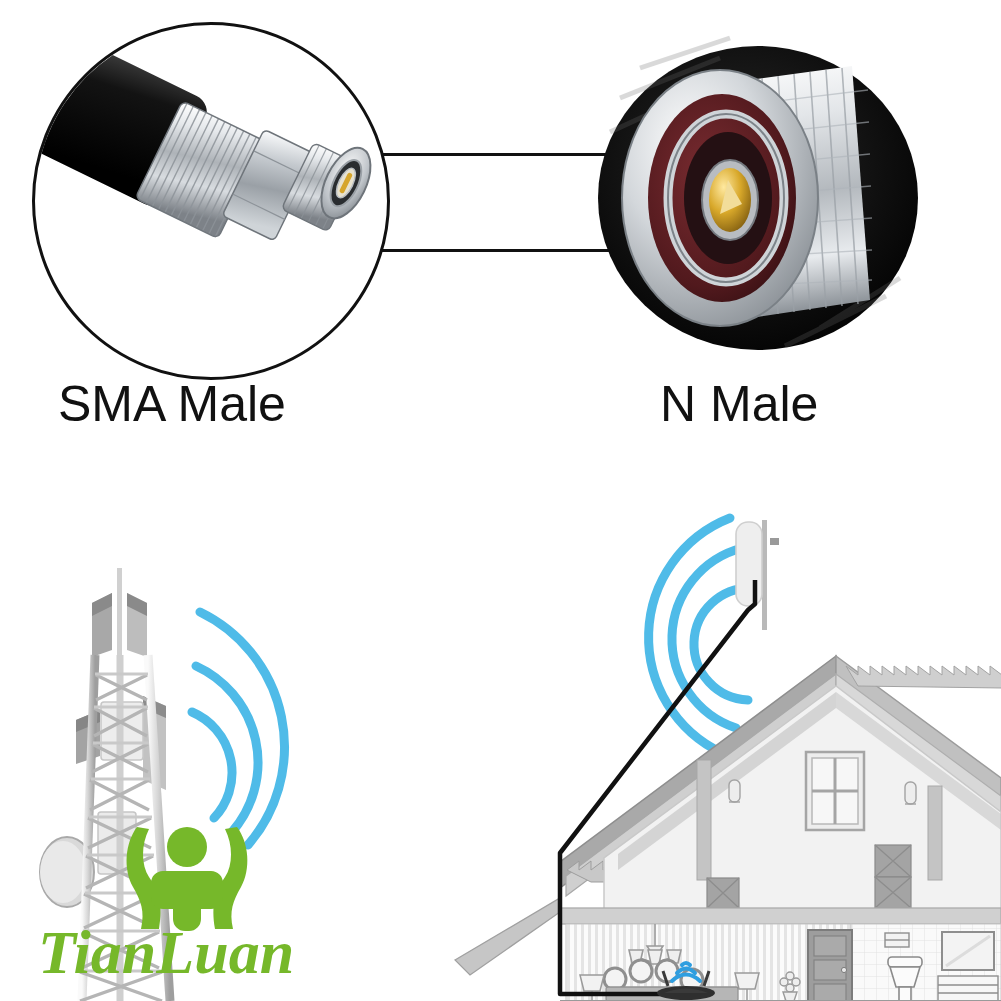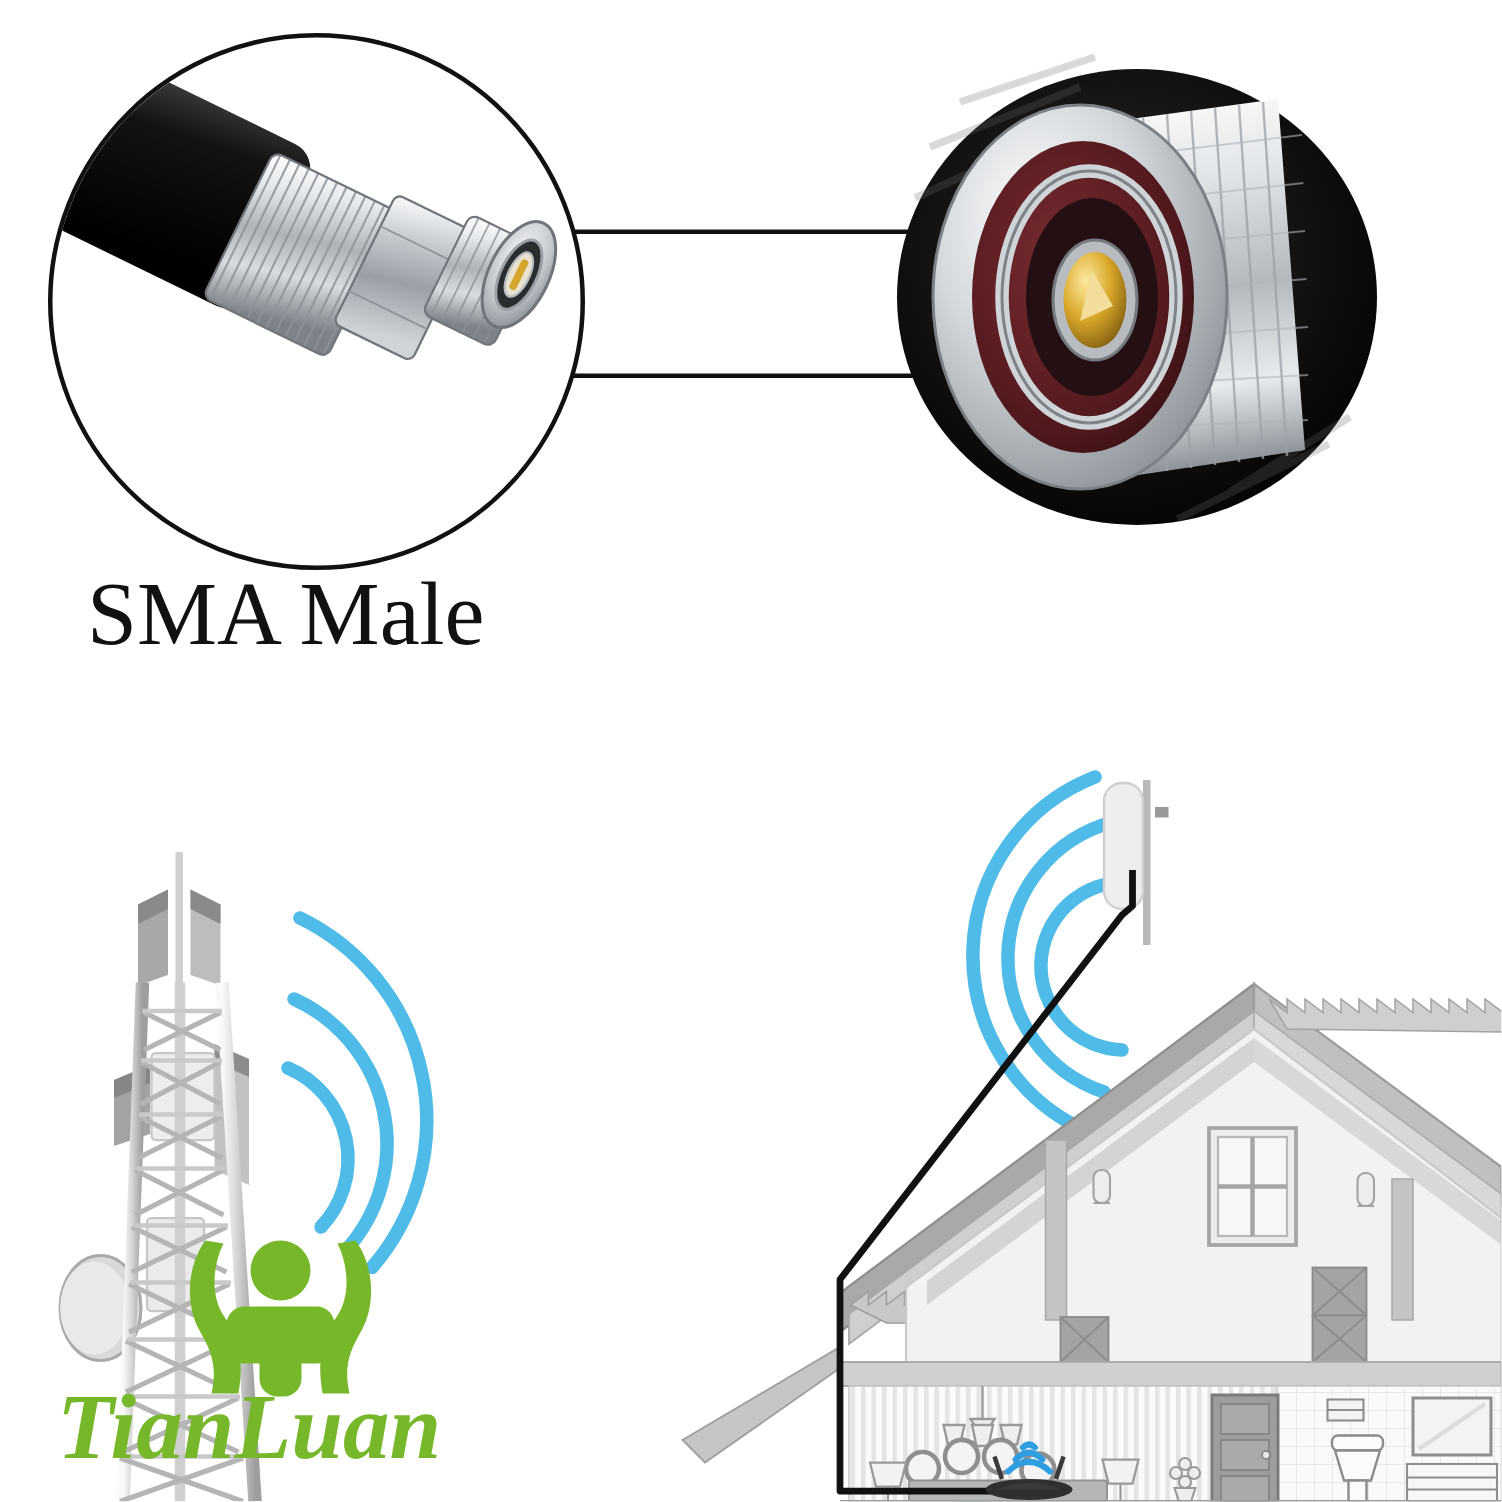--- a/index.html
+++ b/index.html
@@ -8,23 +8,23 @@
   #page{position:relative;width:1001px;height:1001px;background:#ffffff;}
 
   
   .top-section{position:absolute;left:0;top:0;width:1001px;height:460px;}
 
   .circle-frame{position:absolute;border-radius:50%;
       border:3px solid #111;background:#fff;overflow:hidden;}
 
   .cable-line{position:absolute;height:3px;background:#111;}
 
-  .conn-label{position:absolute;font-size:60px;font-weight:400;
+  .conn-label{position:absolute;font-size:50px;font-weight:400;
       color:#111;letter-spacing:0px;white-space:nowrap;
-      font-family:Liberation Serif, serif;}
+      font-family:Liberation Sans, sans-serif;}
 
   
   .scene{position:absolute;left:0;top:460px;width:1001px;height:541px;}
 
   .brand{position:absolute;white-space:nowrap;color:#76b82a;
       font-family:"Liberation Serif",serif;font-style:italic;
       font-weight:bold;font-size:62px;}
 
   svg{display:block;}
 </style>
@@ -195,20 +195,21 @@
 
         <ellipse cx="158" cy="170" rx="44" ry="66" fill="#241013"></ellipse>
 
         <ellipse cx="160" cy="172" rx="28" ry="40" fill="#b8bcc1" stroke="#74797f" stroke-width="2"></ellipse>
         <ellipse cx="160" cy="172" rx="21" ry="32" fill="url(#nGold)"></ellipse>
 
         <path d="M158 152 L172 176 L150 186 Z" fill="#f2dd9a"></path>
       </svg>
     </div>
 
+    <div class="conn-label" style="left:660px;top:375px;">N Male</div>
   </div>
 
   <div class="scene">
     <svg width="1001" height="541" viewBox="0 0 1001 541">
       <defs>
         <linearGradient id="towMetal" x1="0" y1="0" x2="1" y2="0">
           <stop offset="0" stop-color="#fafafa"></stop>
           <stop offset="0.45" stop-color="#d6d6d6"></stop>
           <stop offset="1" stop-color="#9e9e9e"></stop>
         </linearGradient>

